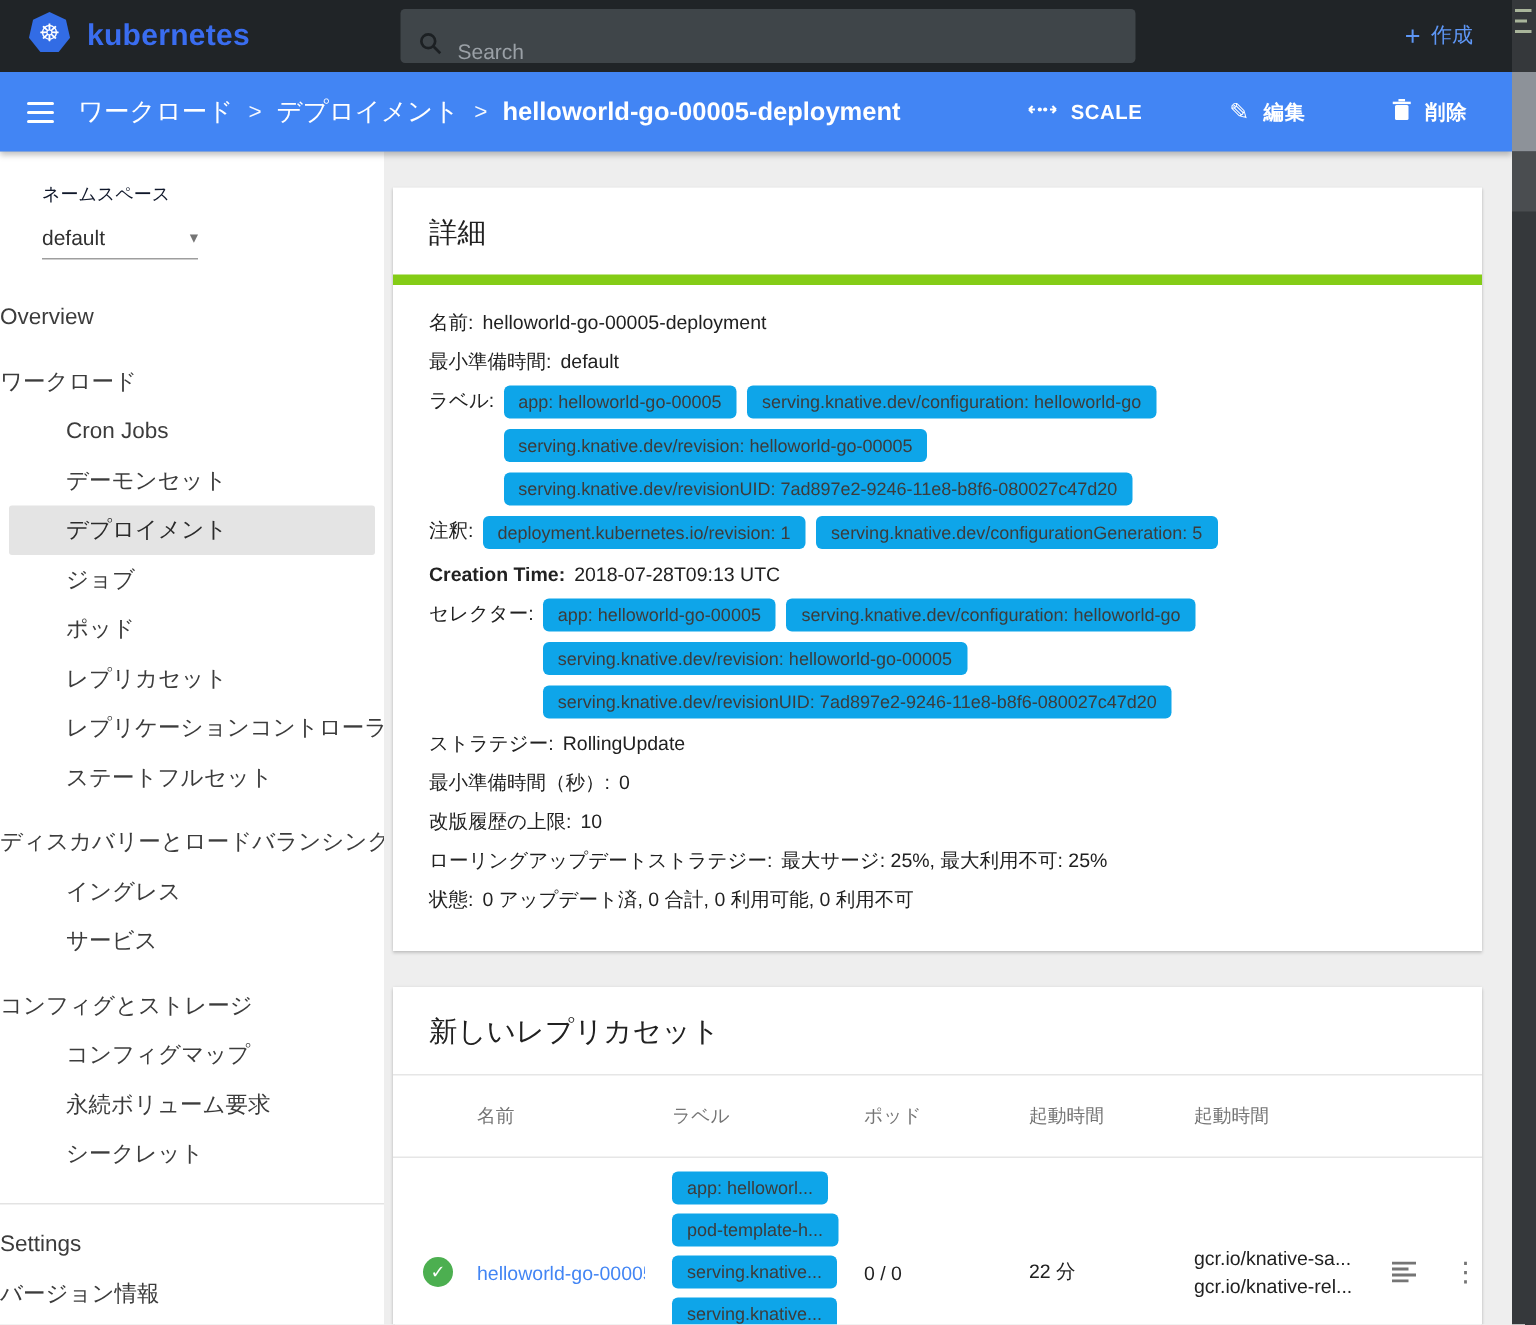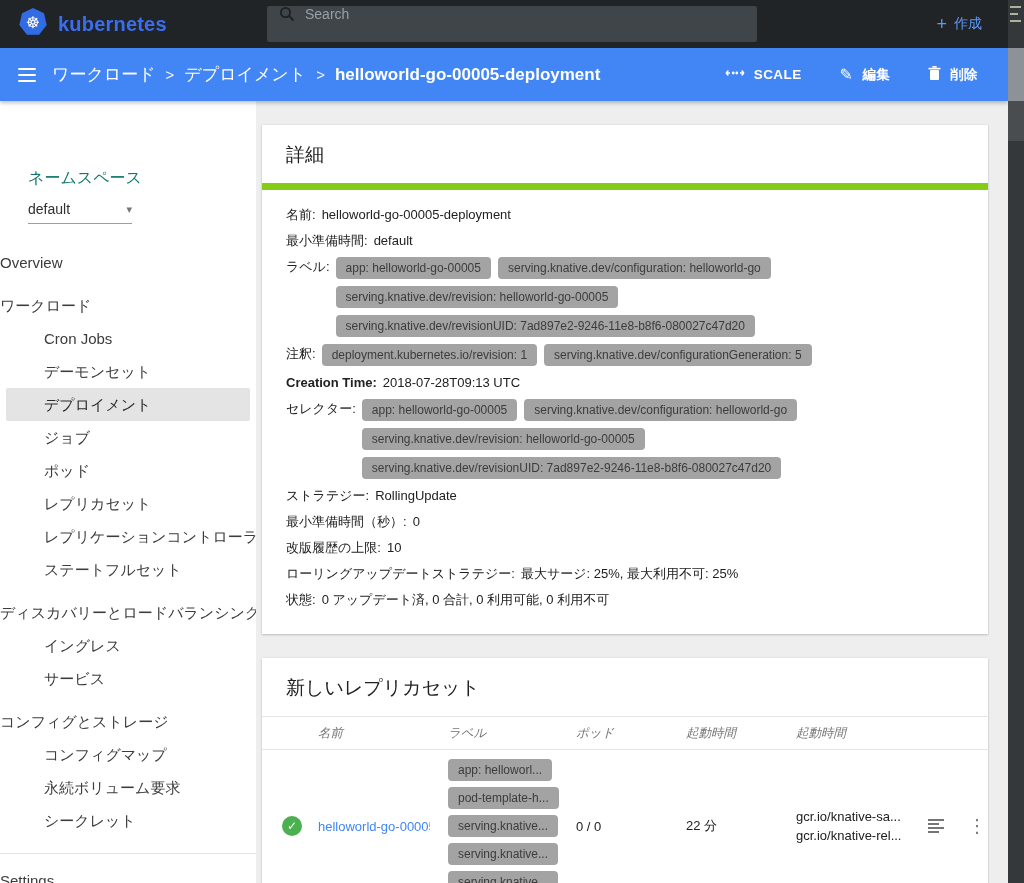--- a/index.html
+++ b/index.html
@@ -11,21 +11,21 @@
 
   
   .top-header {
     position:absolute; top:0; left:0; width:1008px; height:48px;
     background:#202427; display:flex; align-items:center; z-index:30;
   }
   .brand { width:267px; display:flex; align-items:center; gap:10px; padding-left:18px; }
   .brand-name { color:#3a6df0; font-size:20px; font-weight:600; letter-spacing:.2px; }
   .search-box {
     width:490px; height:36px; background:#3f4549; border-radius:3px;
-    display:flex; align-items:flex-start; padding:0 12px; gap:10px;
+    display:flex; align-items:flex-end; padding:0 12px; gap:10px;
   }
   .search-box input {
     background:transparent; border:none; outline:none; color:#e8eaed;
     font-size:14px; width:100%; font-family:inherit;
   }
   .search-box input::placeholder { color:#9aa0a6; }
   .create-btn {
     margin-left:auto; margin-right:18px; display:flex; align-items:center; gap:7px;
     color:#5e97f6; font-size:14px; cursor:pointer; padding:6px 8px;
   }
@@ -36,33 +36,33 @@
     position:absolute; top:48px; left:0; width:1008px; height:53px;
     background:#4285f4; display:flex; align-items:center; color:#fff; z-index:25;
     box-shadow:0 2px 4px rgba(0,0,0,.25);
   }
   .menu-btn { padding:0 16px 0 18px; cursor:pointer; }
   .menu-btn .bar { width:18px; height:2px; background:#fff; margin:4px 0; border-radius:1px; }
   .breadcrumb { display:flex; align-items:center; gap:10px; font-size:17px; white-space:nowrap; }
   .crumb { cursor:pointer; }
   .crumb-sep { opacity:.95; font-size:15px; }
   .crumb-current { font-weight:bold; cursor:default; }
-  .bar-actions { margin-left:auto; display:flex; align-items:center; gap:38px; margin-right:30px; }
+  .bar-actions { margin-left:auto; display:flex; align-items:center; gap:58px; margin-right:30px; }
   .bar-btn {
     display:flex; align-items:center; gap:9px; font-size:13.5px; font-weight:600;
     letter-spacing:.4px; cursor:pointer; white-space:nowrap;
   }
   .pencil-glyph { font-size:16px; }
 
   
   .sidebar {
     position:absolute; top:101px; left:0; width:256px; height:782px;
     background:#ffffff; z-index:10; padding-top:20px; overflow:hidden;
   }
-  .ns-label { padding-left:28px; font-size:16px; color:#0f766e;margin-top:47px; }
+  .ns-label { padding-left:28px; font-size:12px; color:#0f172a; }
   .ns-select {
     margin:12px 28px 22px 28px; width:104px; display:flex; align-items:center;
     justify-content:space-between; border-bottom:1px solid #9e9e9e;
     padding-bottom:6px; font-size:14px; color:#303030; cursor:pointer;
   }
   .caret { color:#757575; font-size:11px; }
   .nav-item {
     height:33px; line-height:33px; font-size:15px; color:#3c3c3c;
     cursor:pointer; white-space:nowrap; overflow:hidden;
   }
@@ -84,32 +84,32 @@
   }
   .card-title { font-size:19px; color:#212121; padding:17px 24px 15px 24px; }
   .card-title.with-line { border-bottom:7px solid #84cc16; }
 
   .details-body { padding:15px 24px 18px 24px; font-size:13px; }
   .drow { display:flex; align-items:flex-start; margin-bottom:7px; line-height:19px; }
   .dlabel { white-space:nowrap; margin-right:6px; }
   .dlabel.bold { font-weight:bold; }
   .chipwrap { display:flex; flex-wrap:wrap; gap:7px; }
   .chip {
-    background:#a3a3a3; color:#3c3c3c; border-radius:4px; padding:3px 10px;
+    background:#0ea5e9; color:#3c3c3c; border-radius:4px; padding:3px 10px;
     font-size:12px; line-height:16px; white-space:nowrap; display:inline-block;
   }
 
   
   .rs-head, .rs-row {
     display:grid; grid-template-columns:56px 130px 128px 110px 110px 132px 1fr;
     align-items:center;
   }
   .rs-head {
-    height:34px; border-top:1px solid #e6e6e6; border-bottom:1px solid #e6e6e6;
-    color:#757575; font-size:12.5px;font-style:italic;
+    height:56px; border-top:1px solid #e6e6e6; border-bottom:1px solid #e6e6e6;
+    color:#757575; font-size:12.5px;
   }
   .rs-row { padding:9px 0; font-size:13px; }
   .status-ok {
     width:20px; height:20px; border-radius:50%; background:#4caf50; color:#fff;
     font-size:12px; display:flex; align-items:center; justify-content:center;
     margin-left:20px;
   }
   .rs-name {
     color:#4285f4; display:block; width:112px; overflow:hidden; white-space:nowrap;
     cursor:pointer;

